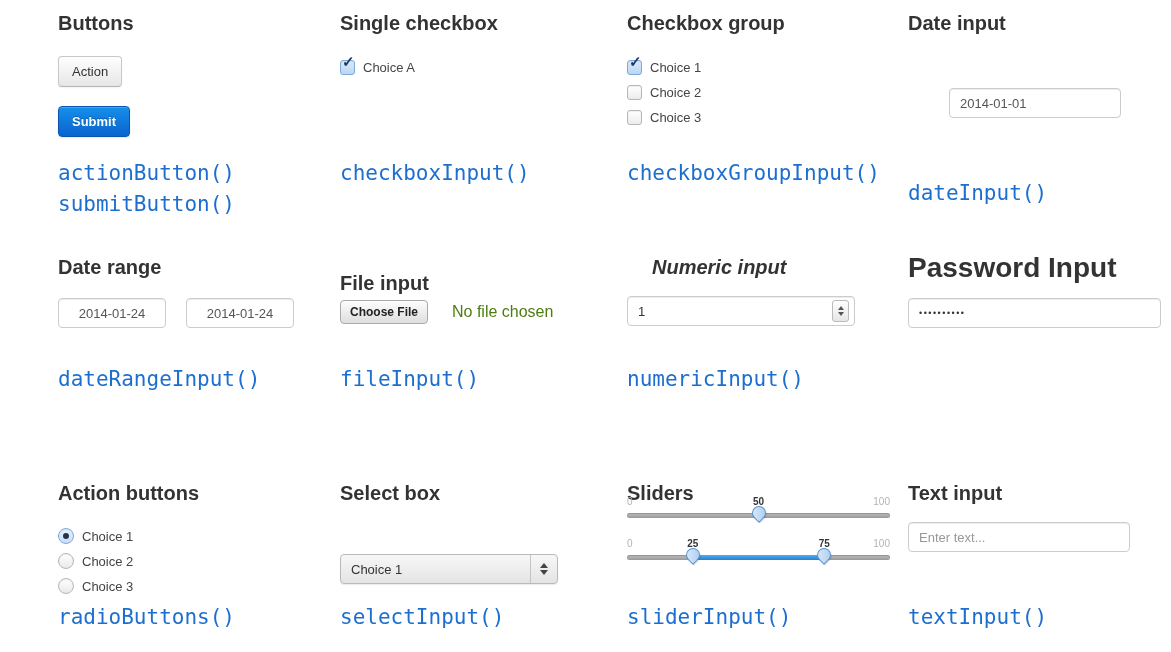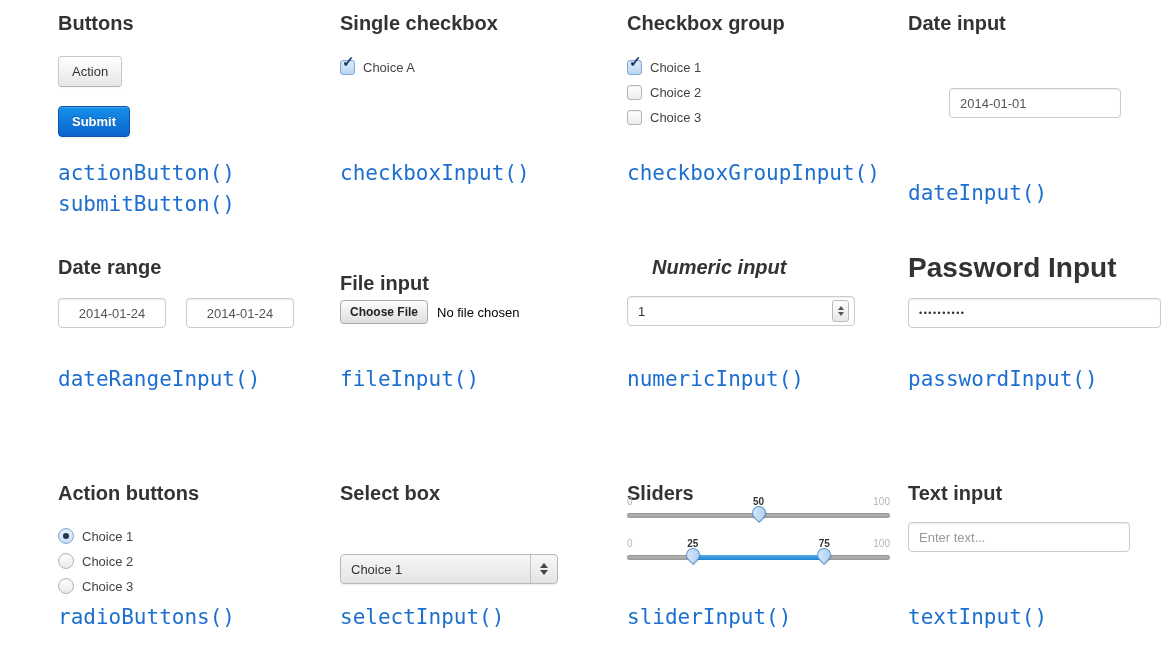--- a/index.html
+++ b/index.html
@@ -28,21 +28,21 @@
     background:linear-gradient(#1590e8,#0b63cf);
     border:1px solid #0a55b0;color:#fff;font-weight:bold;
     text-shadow:0 -1px 0 rgba(0,0,0,.25);
     box-shadow:inset 0 1px 0 rgba(255,255,255,.2),0 1px 2px rgba(0,0,0,.1);
   }
   .btn.file{
     background:linear-gradient(#fdfdfd,#dedede);
     border:1px solid #a9a9a9;border-radius:4px;
     font-size:12px;font-weight:600;color:#222;padding:5px 9px;
   }
-  .file-status{font-size:13px;color:#000000;margin-left:9px;}
+  .file-status{font-size:16px;color:#4d7c0f;margin-left:24px;}
   
   .tinput{
     box-sizing:border-box;height:30px;border:1px solid #ccc;border-radius:4px;
     padding:0 10px;font-family:"Liberation Sans",sans-serif;font-size:13px;color:#555;
     box-shadow:inset 0 1px 1px rgba(0,0,0,.075);outline:none;background:#fff;
   }
   .tinput::placeholder{color:#999;}
   .tinput.center{text-align:center;}
   .tinput.pw{font-size:9px;letter-spacing:1.5px;color:#333;}
   .to-label{font-size:12px;color:#333;}
@@ -174,21 +174,20 @@
     <input class="tinput" style="width: 228px; color: rgb(51, 51, 51);" value="1">
     <span class="stepper">
       <span class="tri-up"></span>
       <span class="tri-down"></span>
     </span>
   </div>
   <div class="fn abs" style="left:627px;top:366px;">numericInput()</div>
 
   <h2 class="sec big abs" style="left:908px;top:252px;">Password Input</h2>
   <input class="tinput pw abs" style="left: 908px; top: 298px; width: 253px;" value="••••••••••">
-  <div class="fn abs" style="left:908px;top:366px;">passwordInput()</div>
 
   <h2 class="sec abs" style="left:58px;top:482px;">Action buttons</h2>
   <div class="choice-row abs" style="left:58px;top:528px;">
     <span class="radio selected"></span>
     <span>Choice 1</span>
   </div>
   <div class="choice-row abs" style="left:58px;top:553px;">
     <span class="radio"></span>
     <span>Choice 2</span>
   </div>

